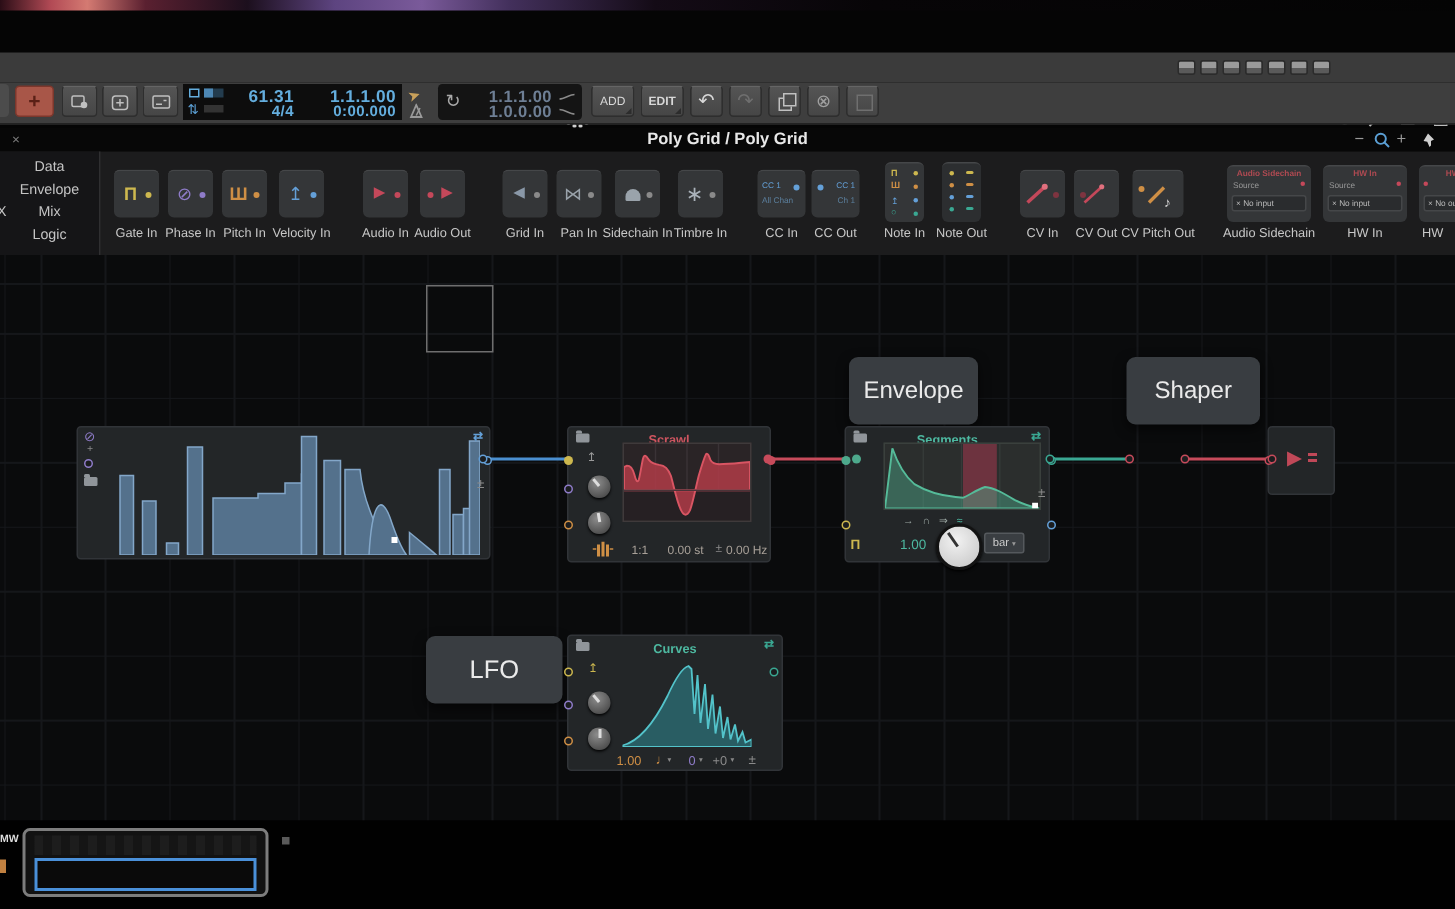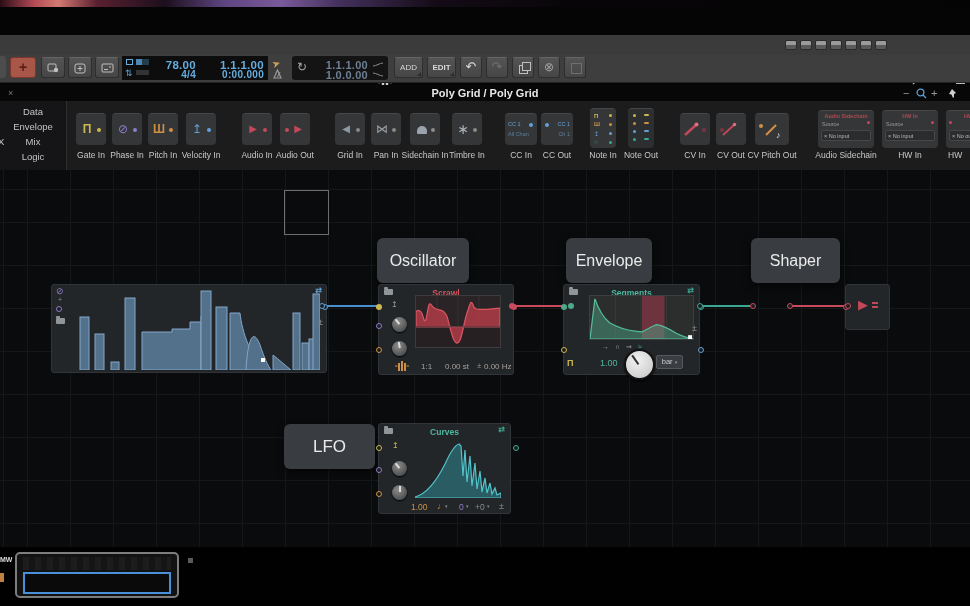--- a/index.html
+++ b/index.html
@@ -129,21 +129,21 @@
         </svg>
     </div>
 
     <div class="blk" style="left:122px;top:1px;width:146px;height:24px">
       <div class="abs" style="left:4px;top:3px;width:7px;height:6px;border:1.3px solid #64aede;box-sizing:border-box"></div>
       <div class="abs" style="left:14px;top:3px;width:13px;height:6px;background:#233c4e">
           <div style="width:6px;height:6px;background:#4d87b4"></div>
         </div>
       <div class="abs" style="left:3px;top:11px;color:#5b9fd4;font-size:9px;line-height:12px">⇅</div>
       <div class="abs" style="left:14px;top:14px;width:13px;height:5px;background:#333"></div>
-      <div class="num" style="left:28px;top:3px;width:46px;font-size:11.5px">78.00</div>
+      <div class="num" style="left:28px;top:3px;width:46px;font-size:11.5px">61.31</div>
       <div class="num" style="left:28px;top:13px;width:46px;font-size:10px">4/4</div>
       <div class="num" style="left:80px;top:3px;width:62px;font-size:11.5px">1.1.1.00</div>
       <div class="num" style="left:80px;top:13px;width:62px;font-size:10px">0:00.000</div>
     </div>
 
     <div class="abs" style="left:272px;top:3px;color:#c8a05a;font-size:10px;transform:rotate(-18deg)">➤</div>
     <svg class="abs" style="left:272px;top:14px" width="11" height="10">
         <path d="M2,9 L5.5,1 L9,9 Z" fill="none" stroke="#9a9a9a" stroke-width="1.2"></path>
         <path d="M5.5,8 L8,3" stroke="#9a9a9a"></path>
       </svg>
@@ -365,21 +365,20 @@
         <div class="bt-dd"><span>×</span> <span>No out</span></div>
       </div>
       <div class="tile-lbl" style="left:2px;width:30px;text-align:left">HW</div>
     </div>
   </div>
 
   <div id="canvas" class="abs">
 
     <div class="abs" style="left:284px;top:20px;width:43px;height:43px;border:1px solid #6e6e6e"></div>
 
-    <div class="tooltip" style="left:377px;top:68px;width:92px;font-size:16px"><span>Oscillator</span></div>
     <div class="tooltip" style="left:566px;top:68px;width:86px;font-size:16px"><span>Envelope</span></div>
     <div class="tooltip" style="left:284px;top:254px;width:91px;font-size:17px"><span>LFO</span></div>
     <div class="tooltip" style="left:751px;top:68px;width:89px;font-size:16px"><span>Shaper</span></div>
 
     <div class="wire" style="left:322px;top:135px;width:60px;background:#4a8fd0"></div>
     <div class="wire" style="left:512px;top:135px;width:59px;background:#c74b5b"></div>
     <div class="wire" style="left:700px;top:135px;width:53px;background:#3aa893"></div>
     <div class="wire" style="left:790px;top:135px;width:59px;background:#c74b5b"></div>
 
     <div class="module" style="left:51px;top:114px;width:276px;height:89px">
@@ -471,21 +470,21 @@
     </div>
 
 
     <div class="module" style="left:845px;top:114px;width:45px;height:46px">
       <span class="port ring" style="left:-3px;top:19px;border-color:#c74b5b"></span>
       <span class="abs" style="left:12px;top:12px;color:#c04858;font-size:13px">▶</span>
       <div class="abs" style="left:26px;top:17px;width:6px;height:2px;background:#c04858"></div>
       <div class="abs" style="left:26px;top:21px;width:6px;height:2px;background:#c04858"></div>
     </div>
 
-    <div class="module" style="left:378px;top:253px;width:133px;height:91px">
+    <div class="module" style="left:378px;top:253px;width:144px;height:91px">
       <div class="mod-title" style="color:#4db8a0">Curves</div>
       <div class="folder" style="left:5px;top:4px"></div>
       <span class="outarrows" style="right:5px;top:1px;color:#3aa893">⇄</span>
       <span class="port ring" style="left:-3px;top:21px;border-color:#cdb84f"></span>
       <span class="abs" style="left:13px;top:17px;color:#cdb84f;font-size:8px">↥</span>
       <span class="port ring" style="left:-3px;top:43px;border-color:#8f7cc9"></span>
       <div class="knob" style="left:13px;top:37px;width:15px;height:15px">
           <i style="transform:rotate(-40deg)"></i>
         </div>
       <span class="port ring" style="left:-3px;top:67px;border-color:#cf8f45"></span>

